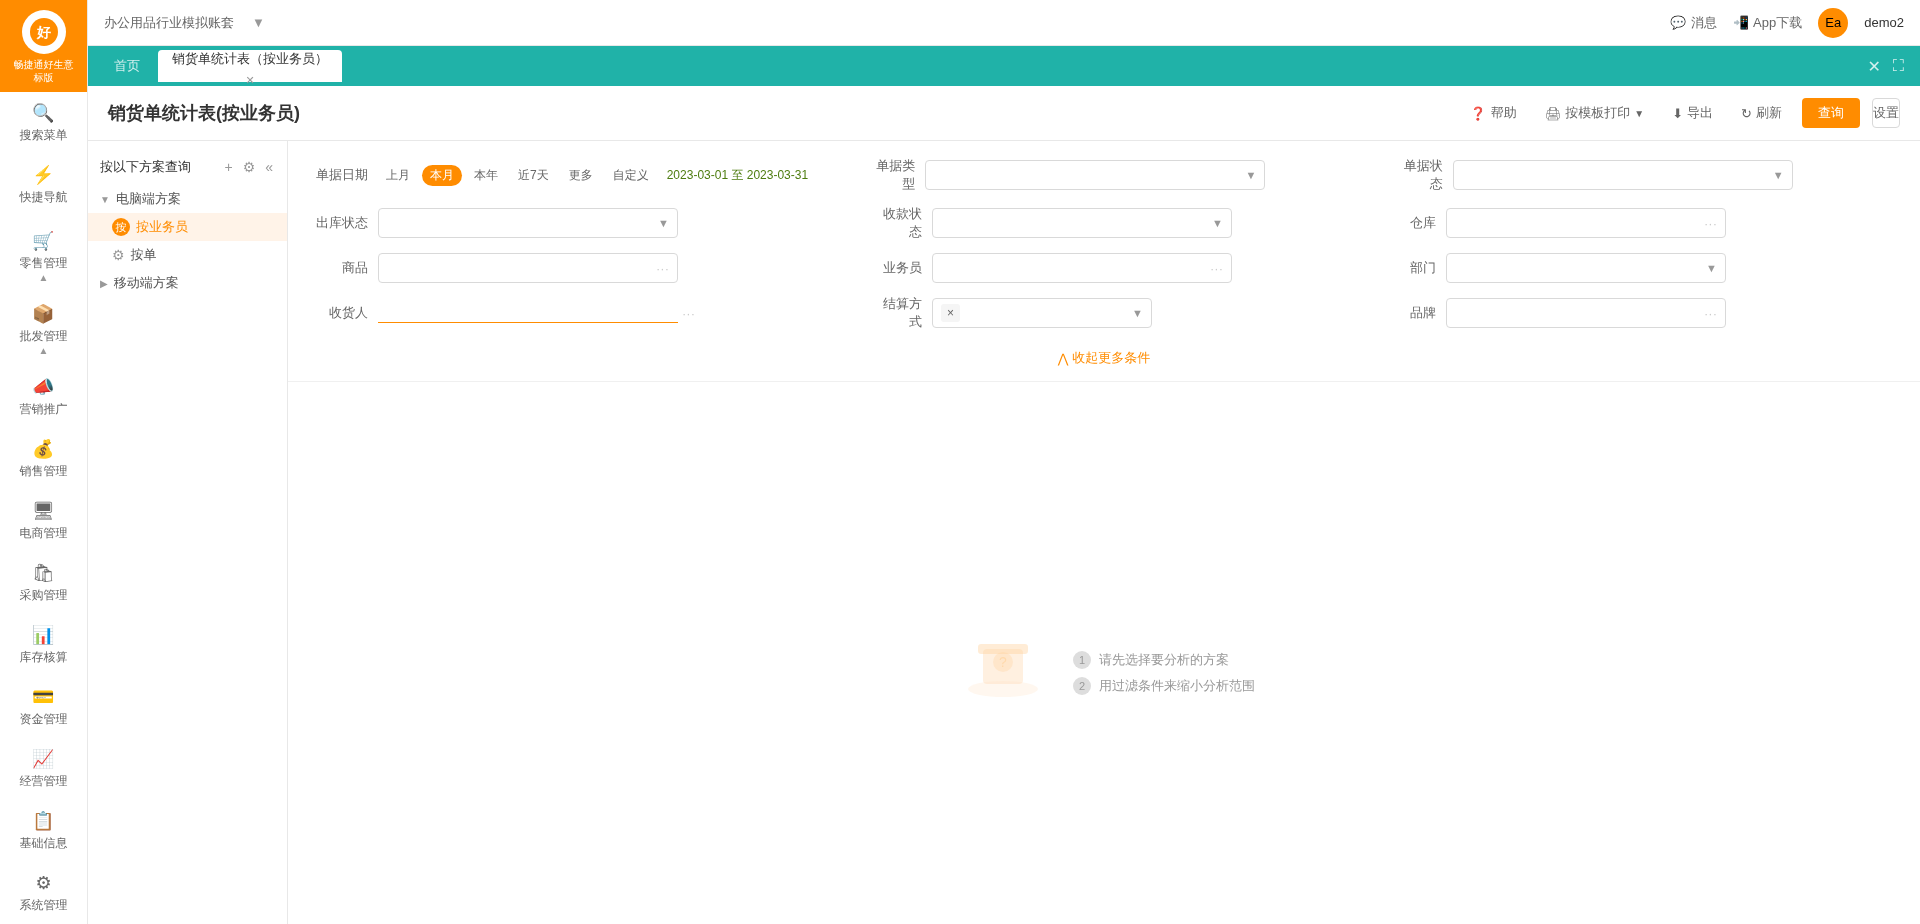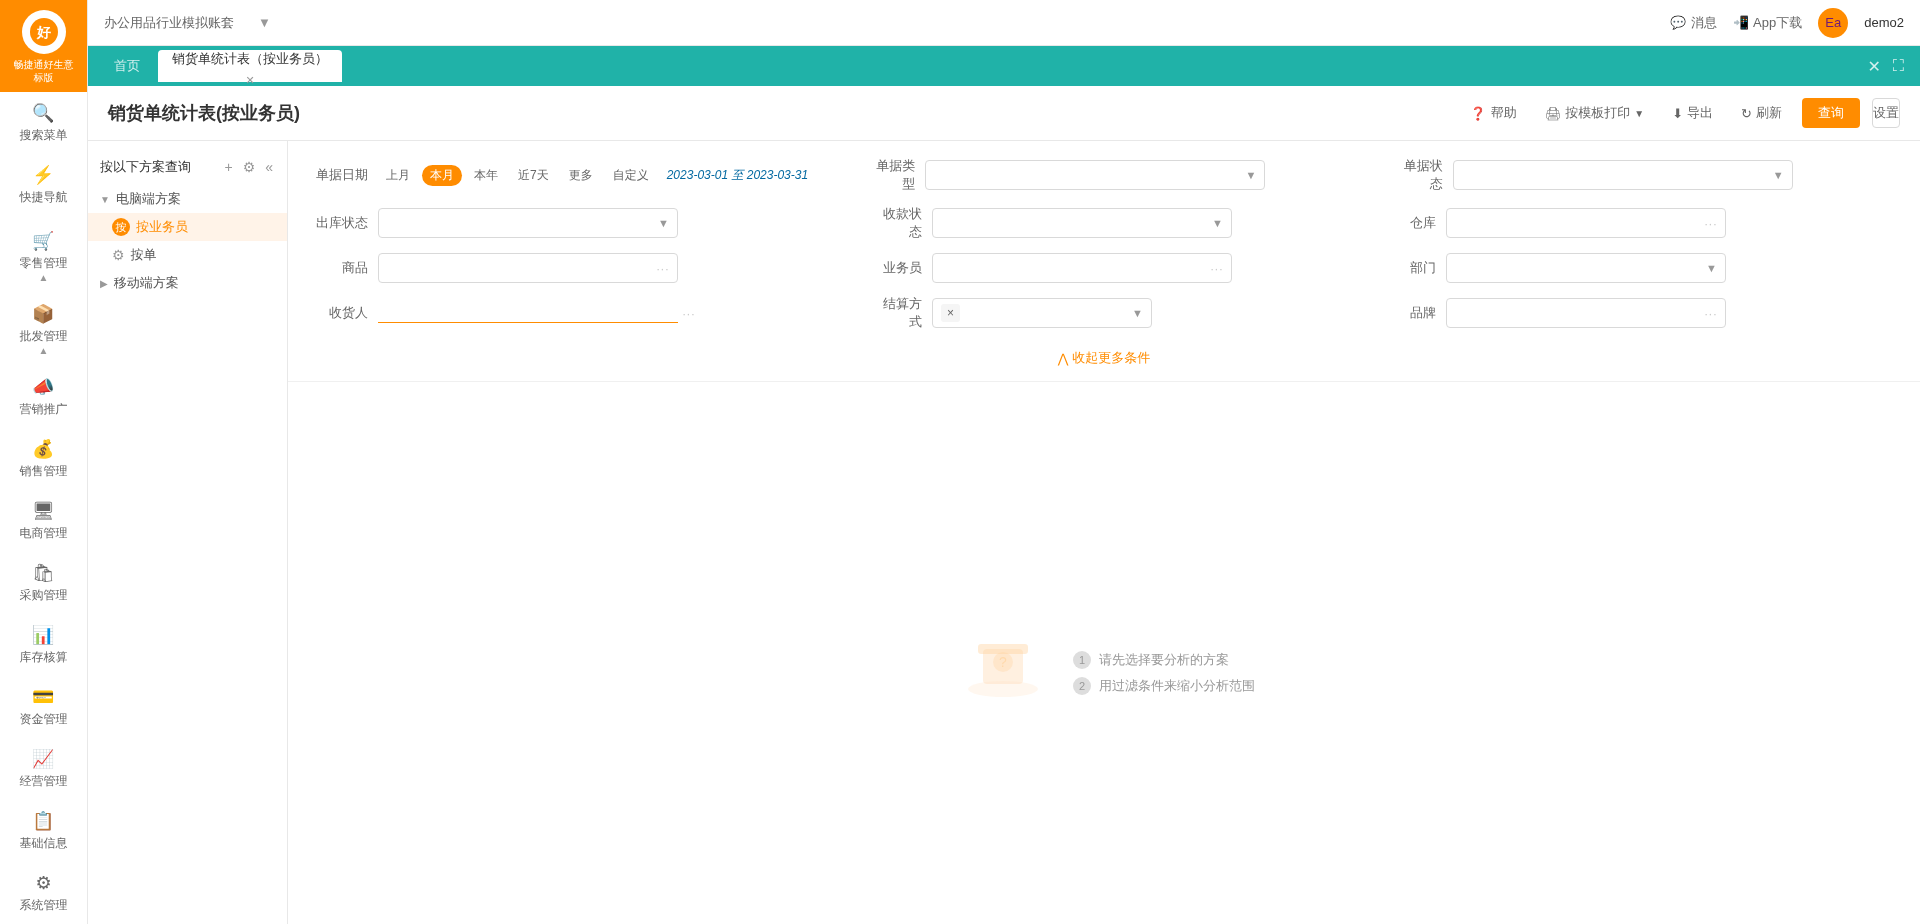--- a/index.html
+++ b/index.html
@@ -12,26 +12,26 @@
     .sidebar-logo-icon svg { width: 32px; height: 32px; }
     .sidebar-logo-text { color: #fff; font-size: 11px; margin-top: 4px; text-align: center; line-height: 1.3; }
     .sidebar-item { width: 100%; padding: 10px 0; display: flex; flex-direction: column; align-items: center; cursor: pointer; color: #666; font-size: 12px; transition: color 0.2s; }
     .sidebar-item-icon { font-size: 18px; margin-bottom: 3px; }
     .sidebar-divider { width: 60%; height: 1px; background: #f0f0f0; margin: 2px 0; }
 
     
     .main { flex: 1; display: flex; flex-direction: column; overflow: hidden; }
 
     
-    .topbar { height: 46px; background: #fff; border-bottom: 1px solid #e8e8e8; display: flex; align-items: center; padding: 0 16px; gap: 22px; flex-shrink: 0; }
+    .topbar { height: 46px; background: #fff; border-bottom: 1px solid #e8e8e8; display: flex; align-items: center; padding: 0 16px; gap: 16px; flex-shrink: 0; }
     .topbar-title { font-size: 13px; color: #666; cursor: pointer; }
     .topbar-dropdown { font-size: 13px; color: #999; margin-left: 2px; cursor: pointer; }
     .topbar-right { margin-left: auto; display: flex; align-items: center; gap: 16px; }
     .topbar-btn { display: flex; align-items: center; gap: 4px; color: #666; font-size: 13px; cursor: pointer; }
-    .topbar-avatar { width: 30px; height: 30px; border-radius: 50%; background: #ff8c00; display: flex; align-items: center; justify-content: center; color: #701a75; font-size: 13px; overflow: hidden; }
+    .topbar-avatar { width: 30px; height: 30px; border-radius: 50%; background: #ff8c00; display: flex; align-items: center; justify-content: center; color: #000000; font-size: 13px; overflow: hidden; }
     .topbar-username { font-size: 13px; color: #333; cursor: pointer; }
 
     
     .tabbar { height: 40px; background: #20b2a8; display: flex; align-items: center; padding: 0 12px; flex-shrink: 0; gap: 4px; }
     .tab { height: 32px; padding: 0 14px; border-radius: 4px 4px 0 0; display: flex; align-items: center; gap: 6px; cursor: pointer; font-size: 13px; color: rgba(255,255,255,0.8); }
     .tab.home { background: transparent; }
     .tab.active { background: #fff; color: #333; flex-direction: column; }
     .tab-close { width: 16px; height: 16px; border-radius: 50%; display: flex; align-items: center; justify-content: center; font-size: 11px; cursor: pointer; color: #999; }
     .tabbar-actions { margin-left: auto; display: flex; gap: 4px; }
     .tabbar-action-btn { color: rgba(255,255,255,0.8); cursor: pointer; font-size: 16px; padding: 4px; }
@@ -66,21 +66,21 @@
     .right-panel { flex: 1; display: flex; flex-direction: column; overflow: hidden; background: #fff; gap: 40px; }
 
     
     .filter-area { padding: 16px 20px 8px; border-bottom: 1px solid #f0f0f0; flex-shrink: 0; }
     .filter-row { display: flex; align-items: center; margin-bottom: 12px; gap: 0; }
     .filter-label { width: 70px; color: #666; font-size: 13px; flex-shrink: 0; text-align: right; padding-right: 10px; }
     .filter-control { flex: 1; display: flex; align-items: center; }
     .date-shortcuts { display: flex; align-items: center; gap: 4px; }
     .date-btn { padding: 2px 8px; border-radius: 3px; cursor: pointer; font-size: 12px; color: #666; border: none; background: transparent; }
     .date-btn.active { background: #ff8c00; color: #fff; border-radius: 12px; }
-    .date-range-text { font-size: 12px; color: #0369a1; margin-left: 6px; font-style: italic; }
+    .date-range-text { font-size: 12px; color: #4d7c0f; margin-left: 6px; }
     .filter-select { border: 1px solid #d9d9d9; border-radius: 4px; padding: 4px 8px; font-size: 13px; color: #333; background: #fff; cursor: pointer; display: flex; align-items: center; justify-content: space-between; min-width: 200px; height: 30px; }
     .filter-select-wide { min-width: 340px; }
     .filter-select-caret { color: #999; font-size: 11px; margin-left: 8px; }
     .filter-select-dots { color: #ccc; margin-left: 4px; }
     .filter-input { border: none; border-bottom: 1px solid #ff8c00; outline: none; padding: 2px 4px; font-size: 13px; color: #333; background: transparent; min-width: 200px; }
     .filter-tag { display: inline-flex; align-items: center; gap: 4px; background: #f5f5f5; border-radius: 3px; padding: 2px 6px; font-size: 12px; color: #666; }
     .collapse-btn { display: flex; align-items: center; justify-content: center; padding: 6px 0; color: #ff8c00; font-size: 13px; cursor: pointer; }
 
     
     .empty-state { flex: 1; display: flex; align-items: center; justify-content: center; gap: 20px; }

